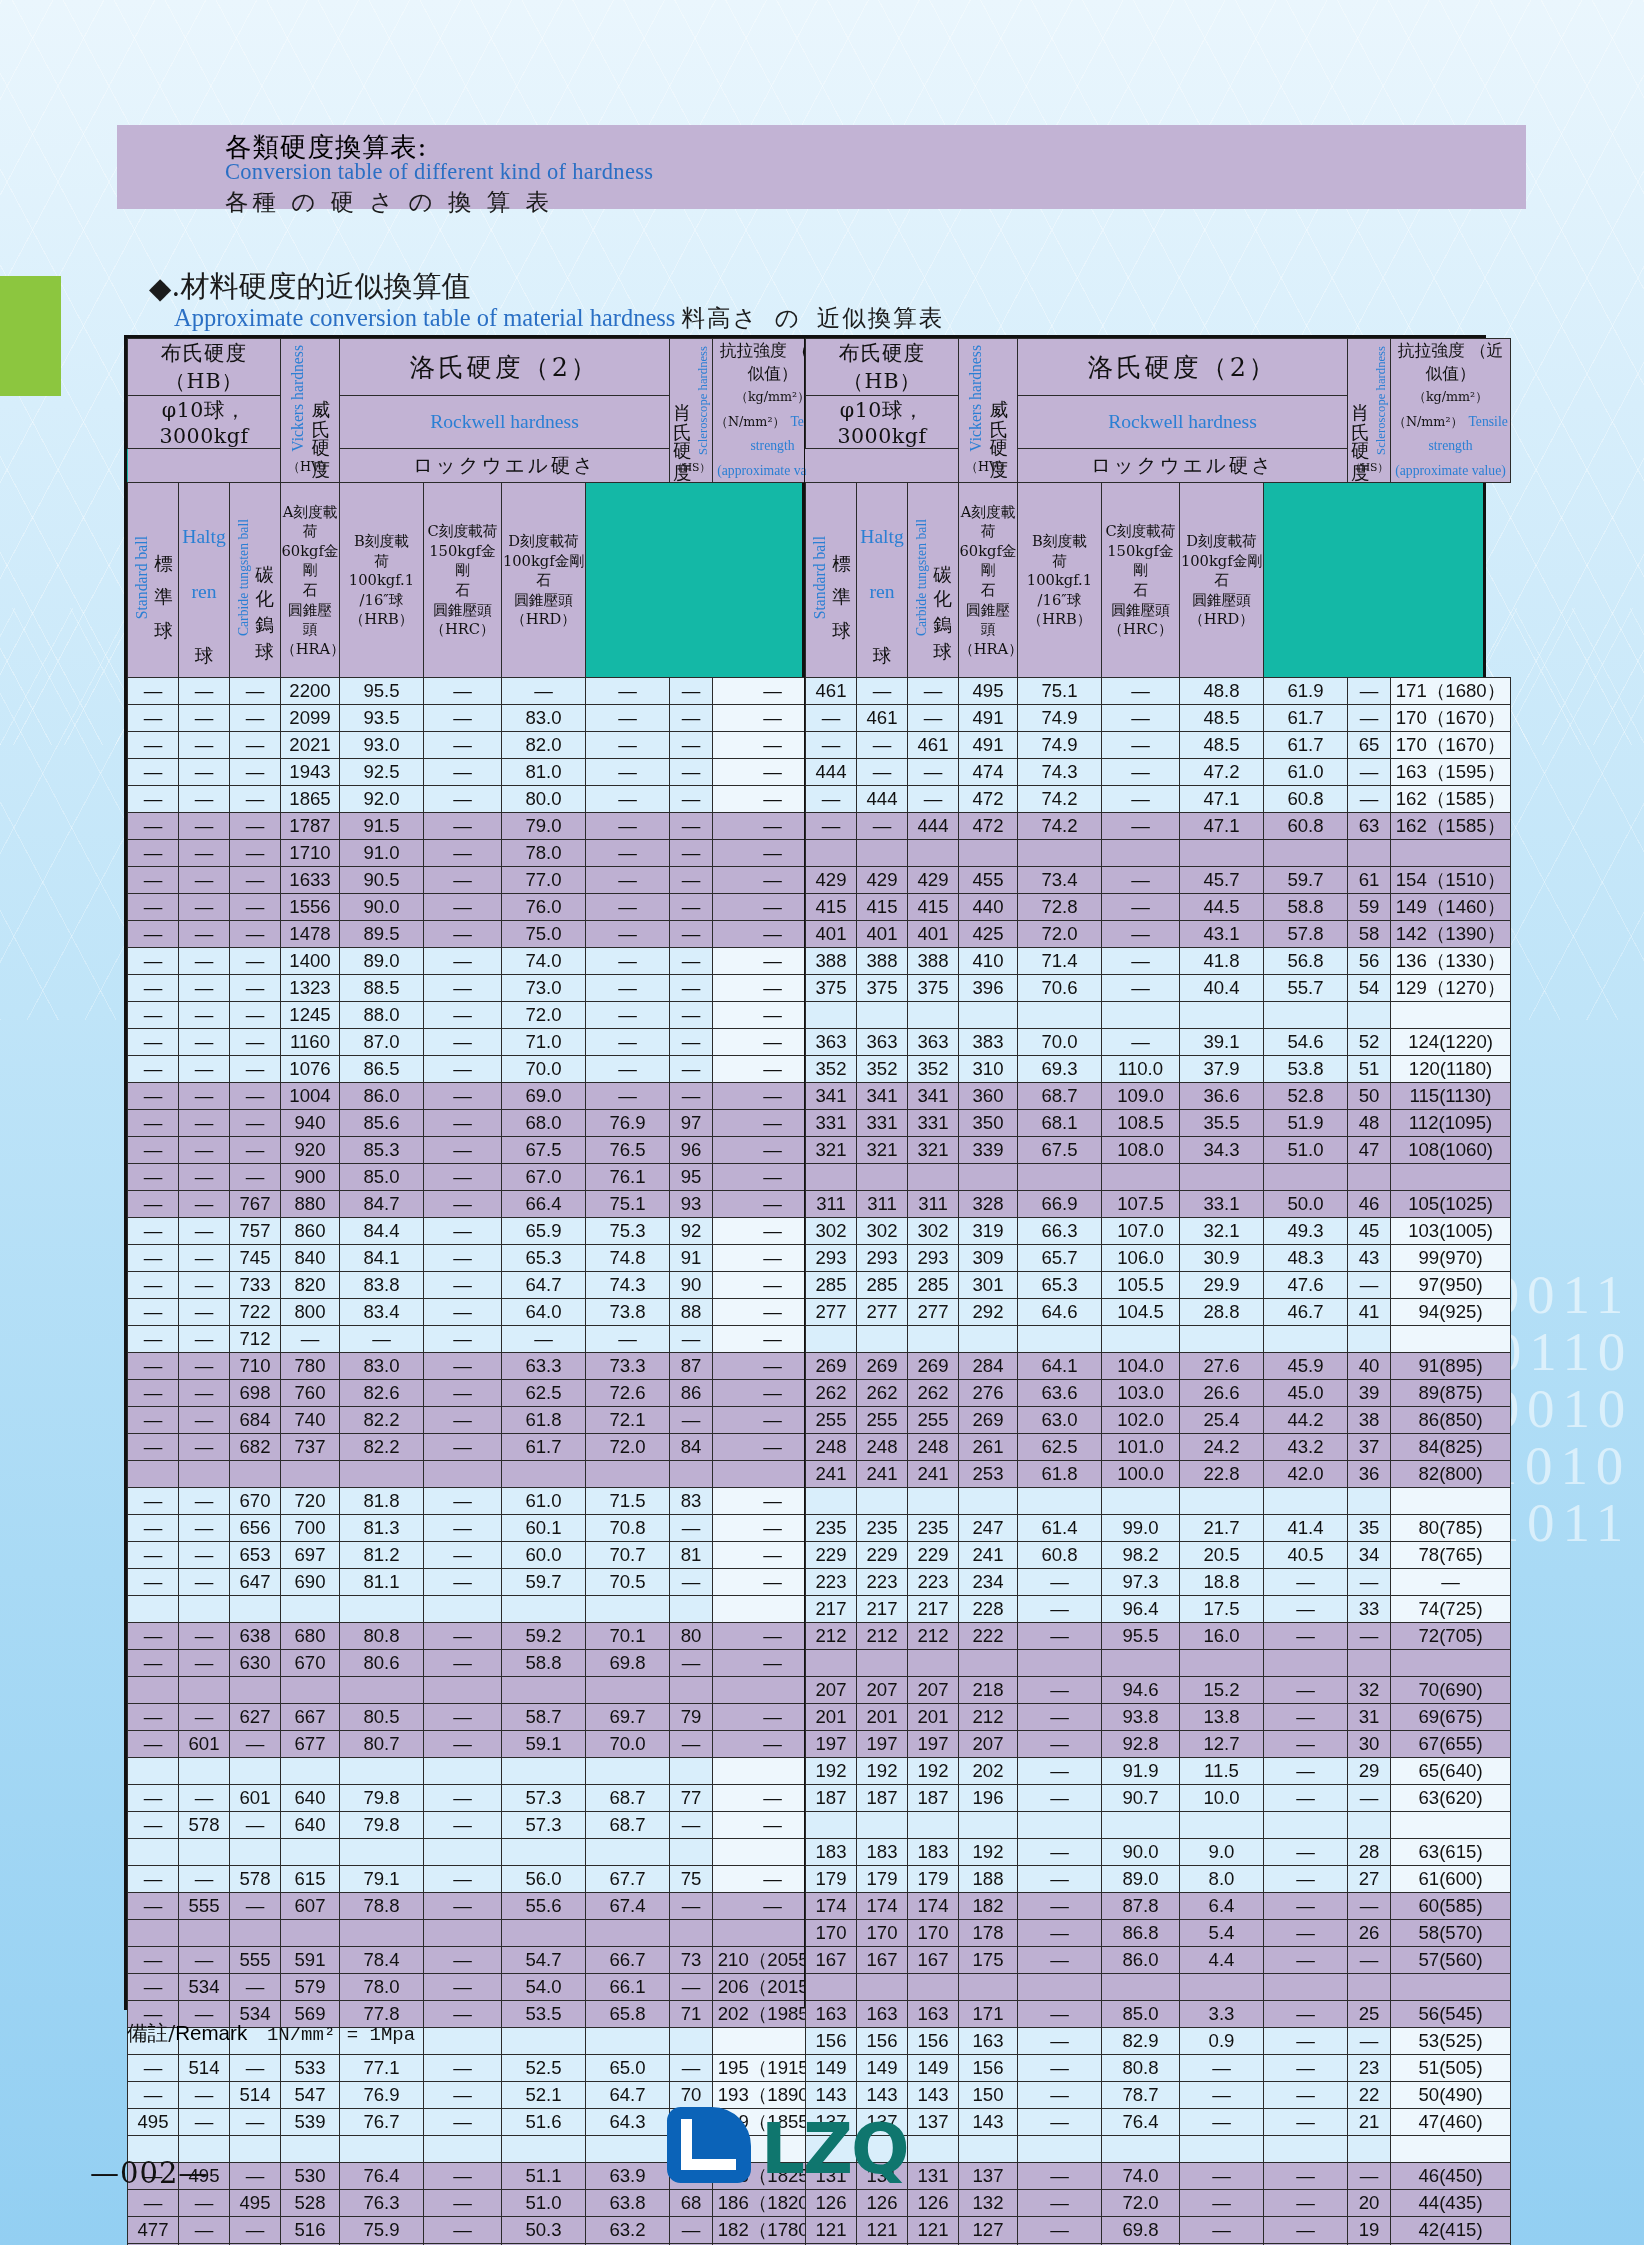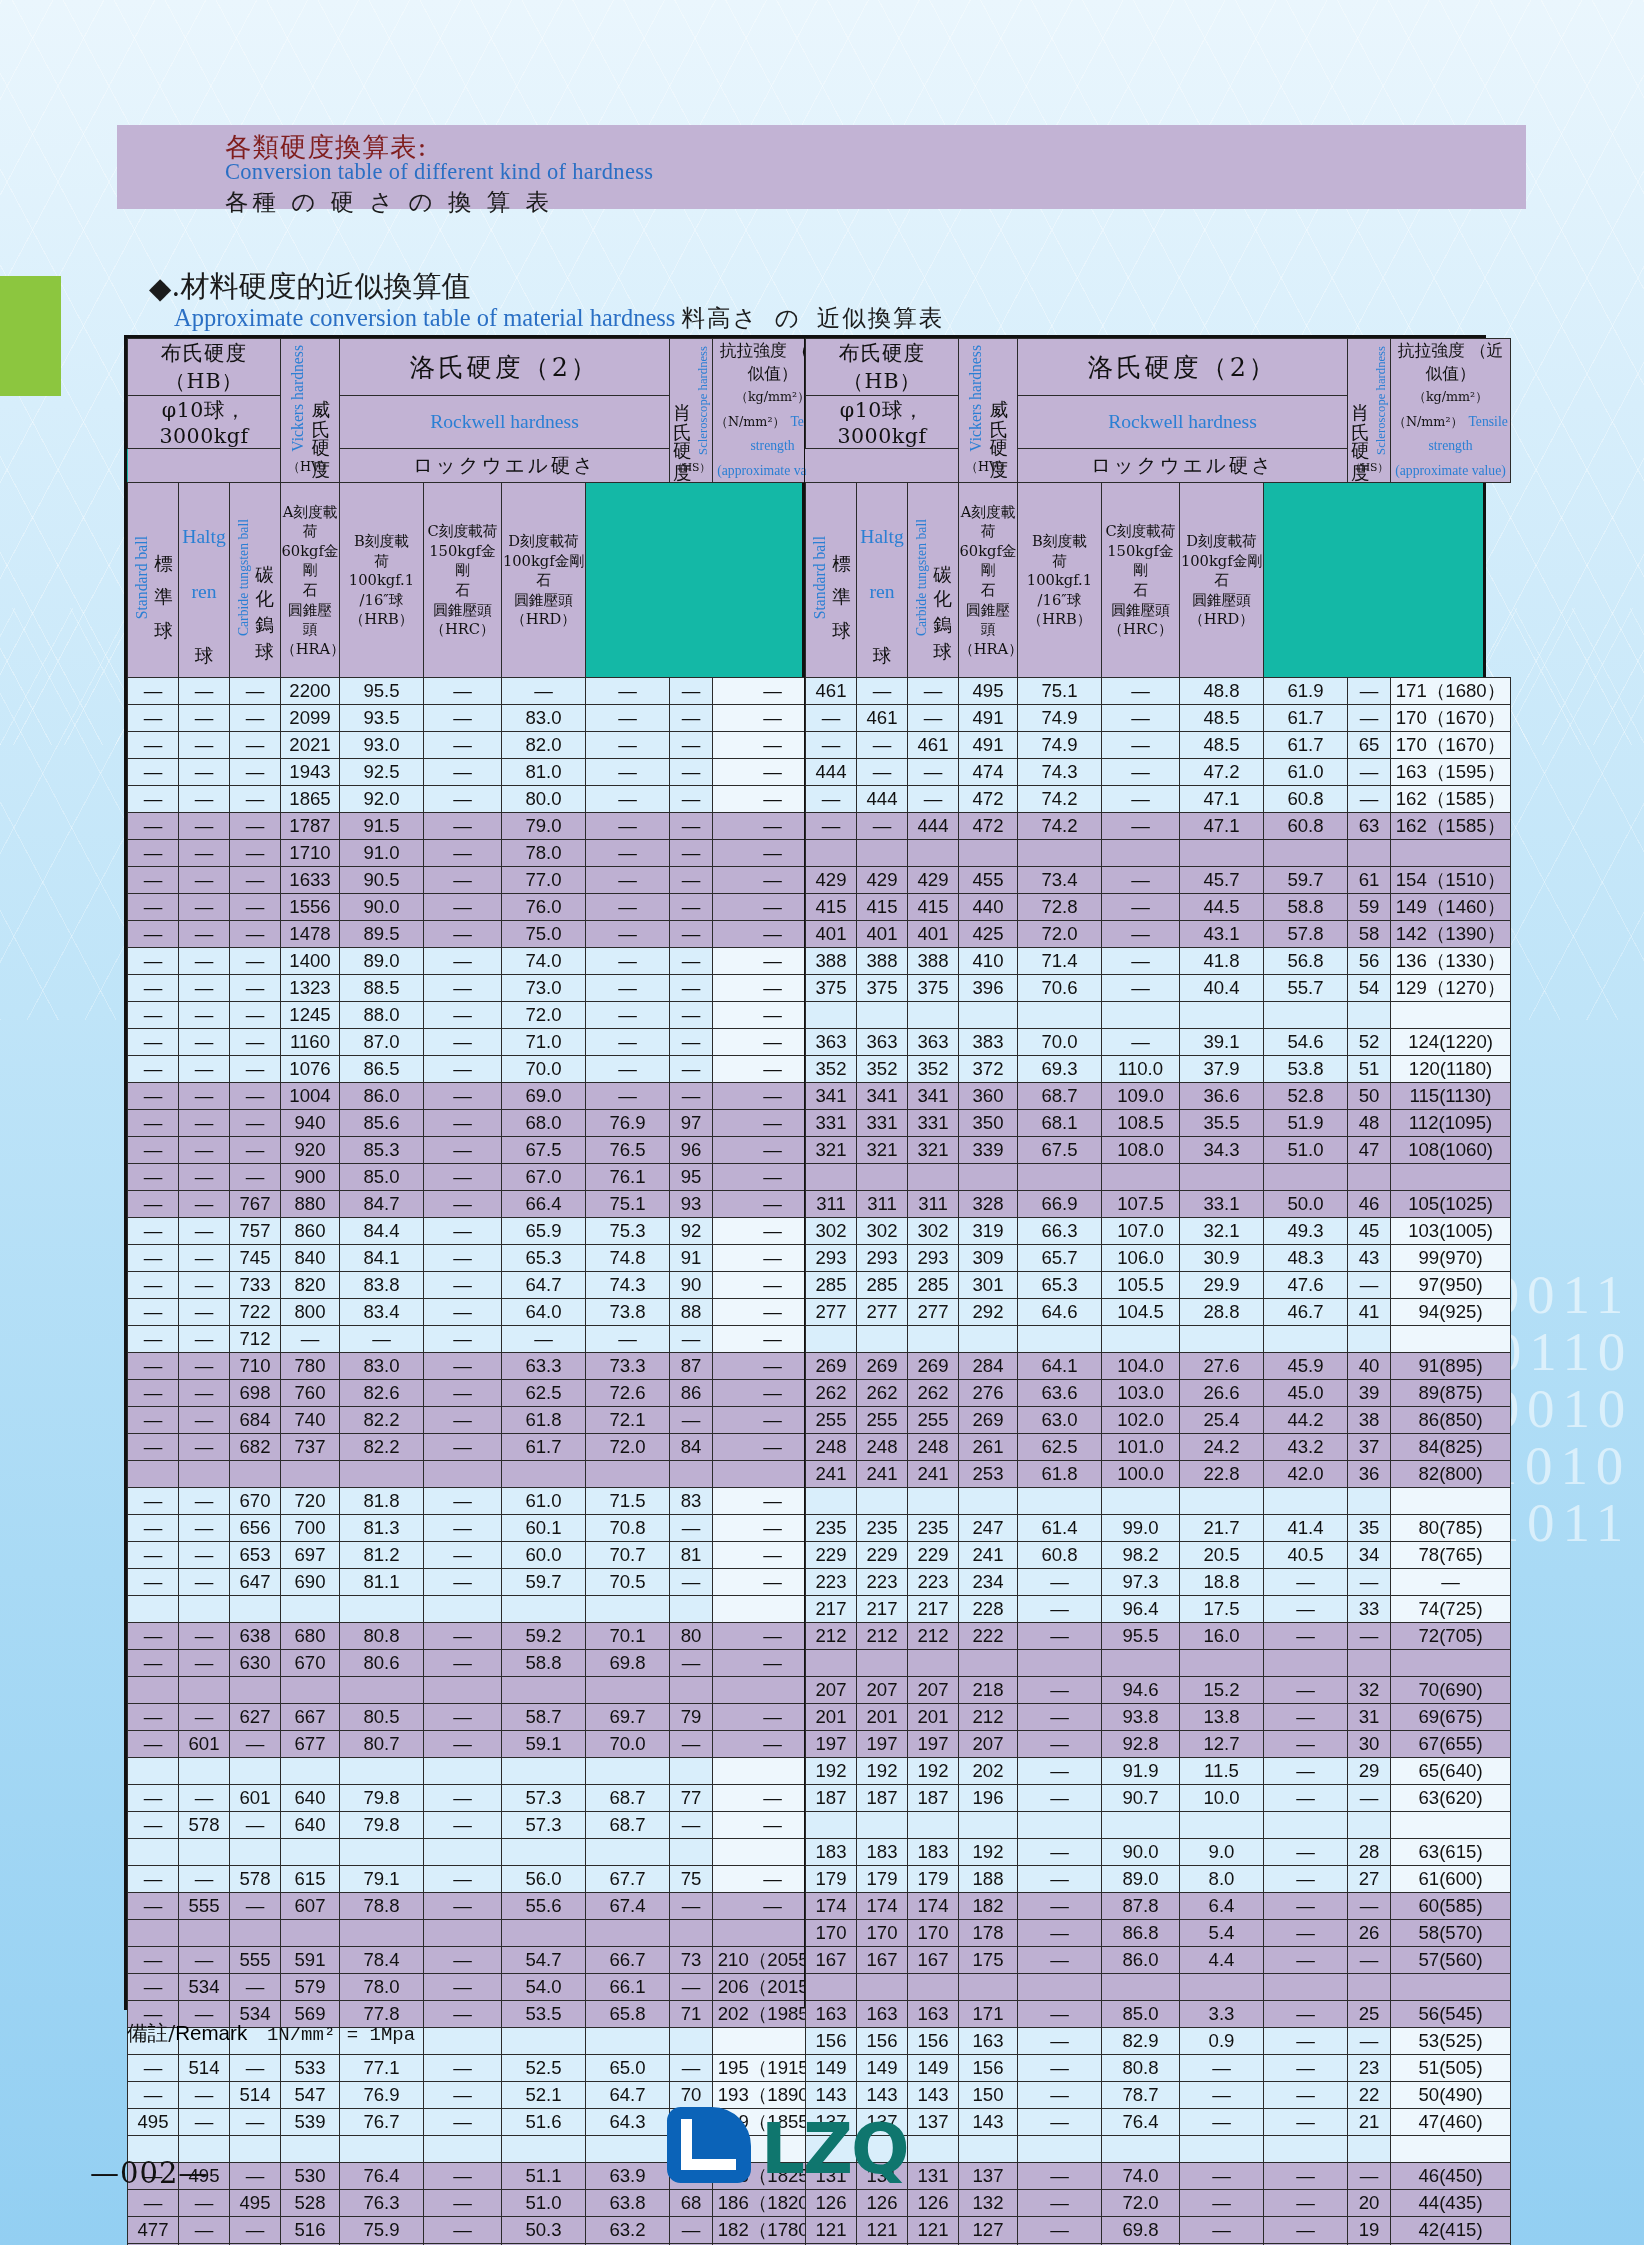--- a/index.html
+++ b/index.html
@@ -29,21 +29,21 @@
     font-family:"Liberation Serif", serif;font-size:55px;line-height:57px;
     letter-spacing:7.8px;
     overflow:hidden;white-space:pre-wrap;word-break:break-all;
     transform:rotate(0deg);
   }
   
   .banner{
     position:absolute;left:117px;top:125px;width:1409px;height:84px;
     background:#c2b3d4;
   }
-  .banner .t1{position:absolute;left:108px;top:3.9px;font-size:26.5px;color:#7f1d1d;
+  .banner .t1{position:absolute;left:108px;top:3.9px;font-size:26.5px;color:#000000;
     font-family:"DejaVu Serif", serif;letter-spacing:1px;}
   .banner .t2{position:absolute;left:108px;top:34px;font-size:22.5px;color:#2a6fc4;
     font-family:"Liberation Serif", serif;letter-spacing:0.3px;}
   .banner .t3{position:absolute;left:108px;top:61px;font-size:23.5px;color:#1b1b1b;
     font-family:"DejaVu Serif", serif;letter-spacing:3.9px;}
   
   .greentab{position:absolute;left:0px;top:276px;width:61px;height:120px;background:#8cc63f;}
   
   .sec-h1{position:absolute;left:149px;top:267px;font-size:29px;color:#1b1b1b;
     font-family:"DejaVu Serif", serif;}
@@ -1193,21 +1193,21 @@
               <td>—</td>
               <td>39.1</td>
               <td>54.6</td>
               <td>52</td>
               <td class="tcol">124(1220)</td>
             </tr>
             <tr class="band-a">
               <td>352</td>
               <td>352</td>
               <td>352</td>
-              <td>372</td>
+              <td>310</td>
               <td>69.3</td>
               <td>110.0</td>
               <td>37.9</td>
               <td>53.8</td>
               <td>51</td>
               <td class="tcol">120(1180)</td>
             </tr>
             <tr class="band-b">
               <td>341</td>
               <td>341</td>

